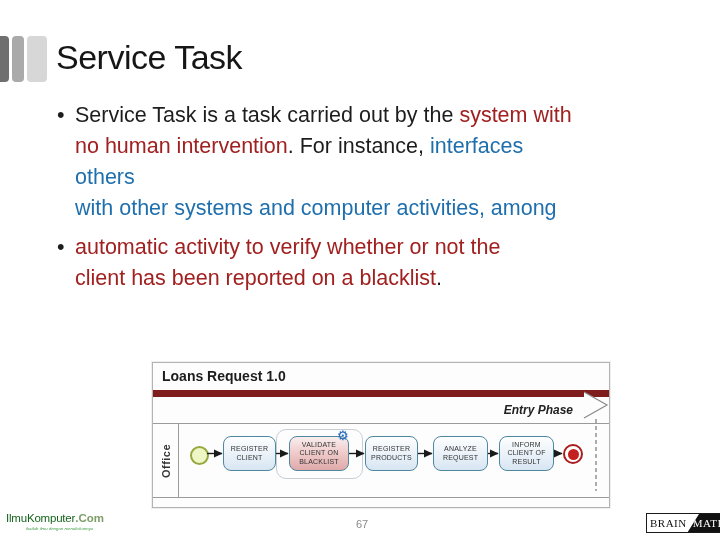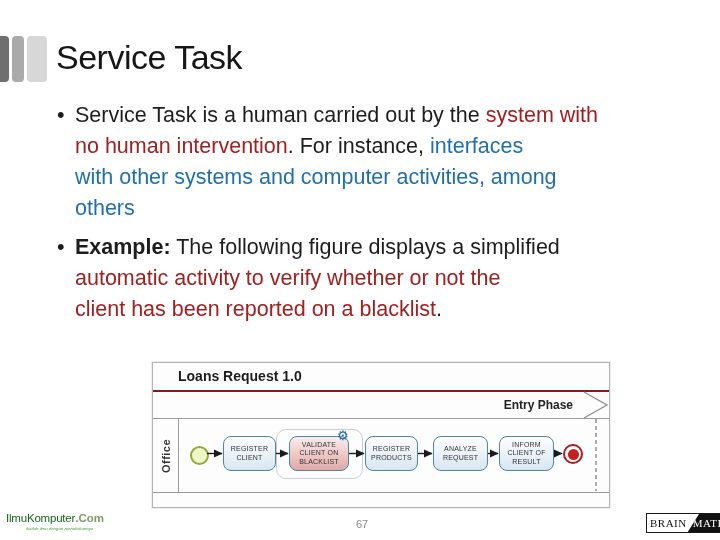--- a/index.html
+++ b/index.html
@@ -25,24 +25,24 @@
   .bline{white-space:nowrap;}
   .seg-k{color:#1d1d1d}
   .seg-r{color:#a12020}
   .seg-b{color:#1f6fad}
   .seg-kb{color:#1d1d1d;font-weight:700}
   
   .diagram{
     position:absolute;left:152px;top:362px;width:456px;height:144px;
     background:#fdfdfd;border:1px solid #b3b3b3;box-shadow:0 0 0 1px #eee;
   }
-  .dg-title{height:27px;line-height:27px;padding-left:25px;font-size:14px;font-weight:700;
-    color:#1c1c1c;border-bottom:2px solid #7f1d1d;letter-spacing:0;}
+  .dg-title{height:27px;line-height:27px;padding-left:9px;font-size:14px;font-weight:700;
+    color:#1c1c1c;border-bottom:7px solid #7f1d1d;letter-spacing:0;}
   .dg-phase{position:relative;height:26px;border-bottom:1px solid #9a9a9a;}
-  .dg-phase-label{position:absolute;right:36px;top:0;line-height:26px;font-size:12px;font-weight:700;color:#222;}
+  .dg-phase-label{position:absolute;right:36px;top:0;line-height:26px;font-size:12px;font-weight:700;color:#222;font-style:italic;}
   .dg-lane{position:relative;height:73px;border-bottom:1px solid #9a9a9a;display:flex;}
   .lane-head{width:25px;border-right:1px solid #9a9a9a;position:relative;}
   .lane-label{position:absolute;left:50%;top:50%;transform:translate(-50%,-50%) rotate(-90deg);
     font-size:11px;font-weight:700;color:#333;letter-spacing:0.5px;}
   .task{
     position:absolute;border:1.5px solid #4f86a0;border-radius:8px;
     background:linear-gradient(to bottom,#fdfeff 0%,#e9f1f8 55%,#d7e6f2 100%);
     color:#333;font-size:7px;line-height:8.5px;text-align:center;
     display:flex;align-items:center;justify-content:center;white-space:pre-line;
     box-sizing:border-box;letter-spacing:0.2px;
@@ -80,30 +80,29 @@
   <div class="bar bar1"></div>
   <div class="bar bar2"></div>
   <div class="bar bar3"></div>
 
   <div class="title">Service Task</div>
 
   <div class="bullets">
     <div class="bullet">
       <span class="bmark">•</span>
       <div class="blines">
-        <div class="bline"><span class="seg-k">Service Task is a human carried out by the </span><span class="seg-r">system with</span></div>
+        <div class="bline"><span class="seg-k">Service Task is a task carried out by the </span><span class="seg-r">system with</span></div>
         <div class="bline"><span class="seg-r">no human intervention</span><span class="seg-k">. For instance, </span><span class="seg-b">interfaces</span></div>
+        <div class="bline"><span class="seg-b">others</span></div>
         <div class="bline"><span class="seg-b">with other systems and computer activities, among</span></div>
-        <div class="bline"><span class="seg-b">others</span></div>
       </div>
     </div>
     <div class="bullet">
       <span class="bmark">•</span>
       <div class="blines">
-        <div class="bline"><span class="seg-kb">Example:</span><span class="seg-k"> The following figure displays a simplified</span></div>
         <div class="bline"><span class="seg-r">automatic activity to verify whether or not the</span></div>
         <div class="bline"><span class="seg-r">client has been reported on a blacklist</span><span class="seg-k">.</span></div>
       </div>
     </div>
   </div>
 
   <div class="diagram">
     <div class="dg-title">Loans Request 1.0</div>
     <div class="dg-phase">
       <span class="dg-phase-label">Entry Phase</span>

